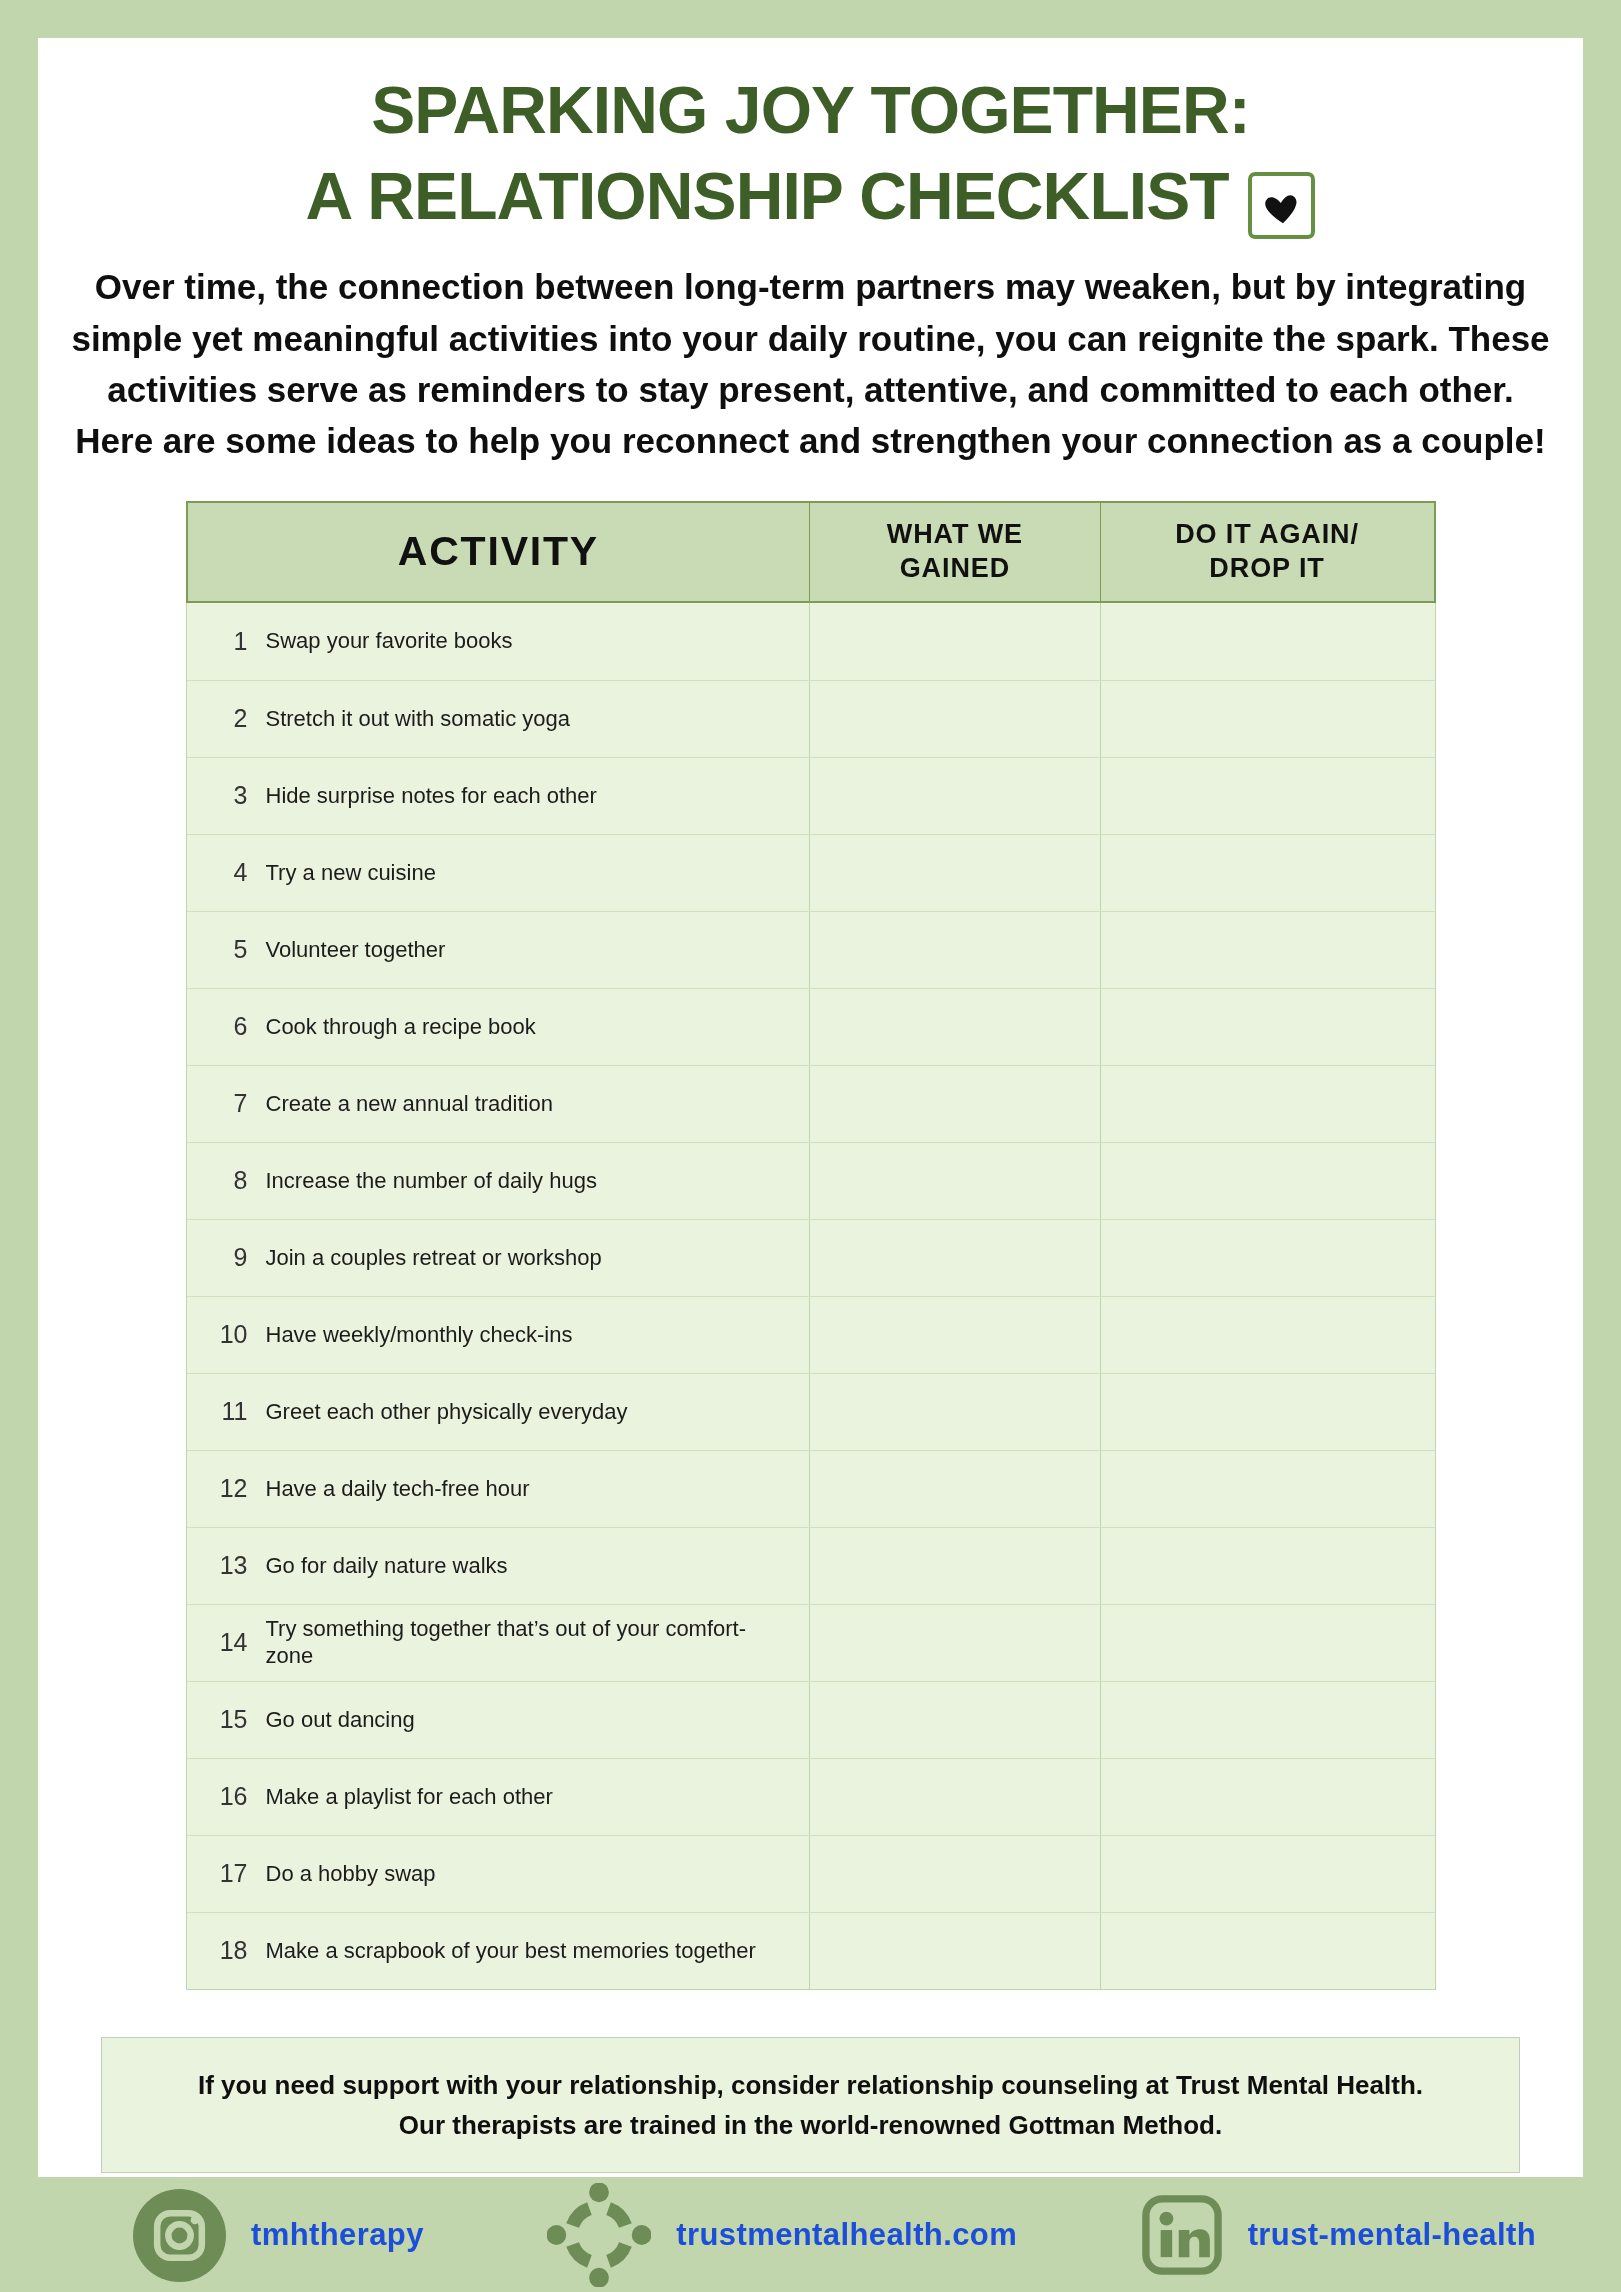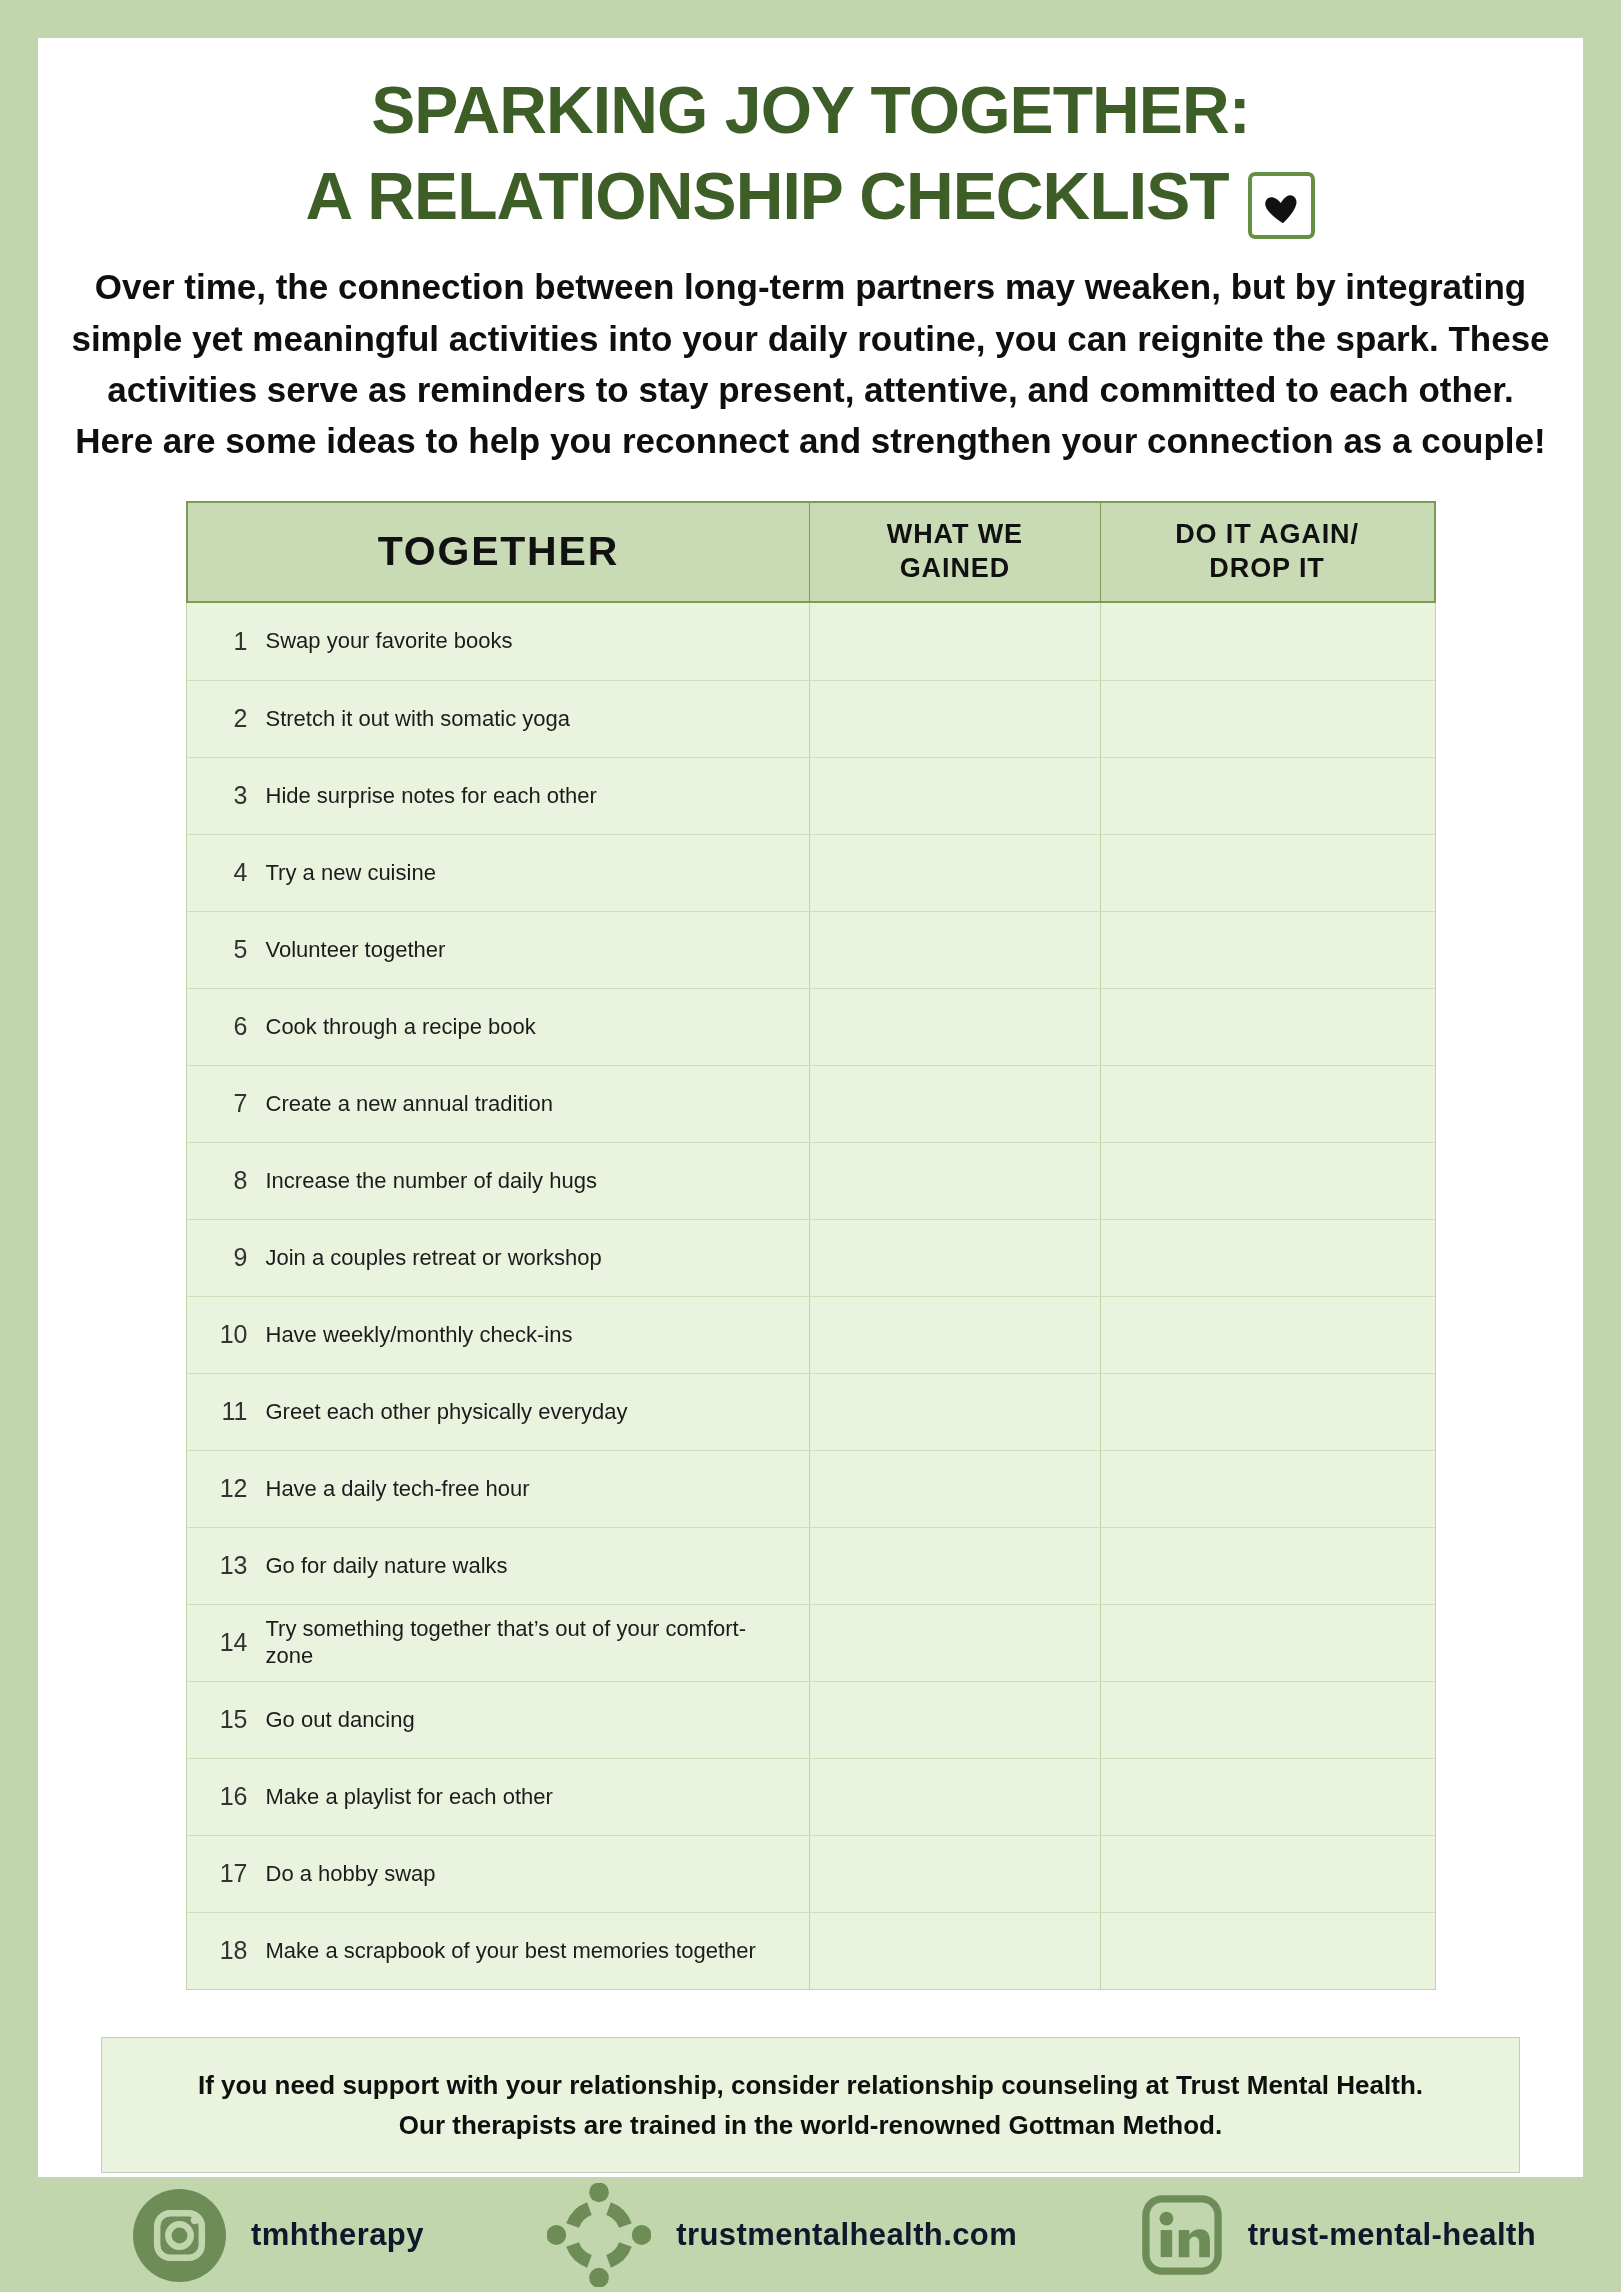--- a/index.html
+++ b/index.html
@@ -116,21 +116,21 @@
   }
 
   
   .footer-bar{
     position:absolute;
     left:0;right:0;bottom:0;height:116px;
     display:flex;align-items:center;
     justify-content:space-between;
     padding:0 85px 0 133px;
     box-sizing:border-box;
-    color:#0f172a;
+    color:#1d4ed8;
     gap:28px;
   }
   .footer-item{
     display:flex;align-items:center;gap:25px;
     font-size:31px;font-weight:bold;letter-spacing:0.4px;
     cursor:pointer;
   }
   .footer-item .icon{display:flex;align-items:center;}
 </style>
 </head>
@@ -145,21 +145,21 @@
             <span><svg width="39" height="38" viewBox="0 0 24 24">
                 <path fill="#111" d="M12 21C8 18 3.5 13.8 2.3 9.6 1.3 6 4.2 3 7.2 4.1 9.3 4.9 10.9 6.6 12 8.2 13.1 6.6 14.7 4.9 16.8 4.1 19.8 3 22.7 6 21.7 9.6 20.5 13.8 16 18 12 21Z"></path>
               </svg></span>
           </span></div>
     </div>
 
     <div class="intro">Over time, the connection between long-term partners may weaken, but by integrating simple yet meaningful activities into your daily routine, you can reignite the spark. These activities serve as reminders to stay present, attentive, and committed to each other. Here are some ideas to help you reconnect and strengthen your connection as a couple!</div>
 
     <div class="table">
       <div class="thead">
-        <div class="th th-activity">TOGETHER</div>
+        <div class="th th-activity">ACTIVITY</div>
         <div class="th th-small">WHAT WE
 GAINED</div>
         <div class="th th-small">DO IT AGAIN/
 DROP IT</div>
       </div>
       <div class="tbody">
           <div class="row">
             <div class="cell cell-activity">
               <span class="num">1</span>
               <span class="act">Swap your favorite books</span>

